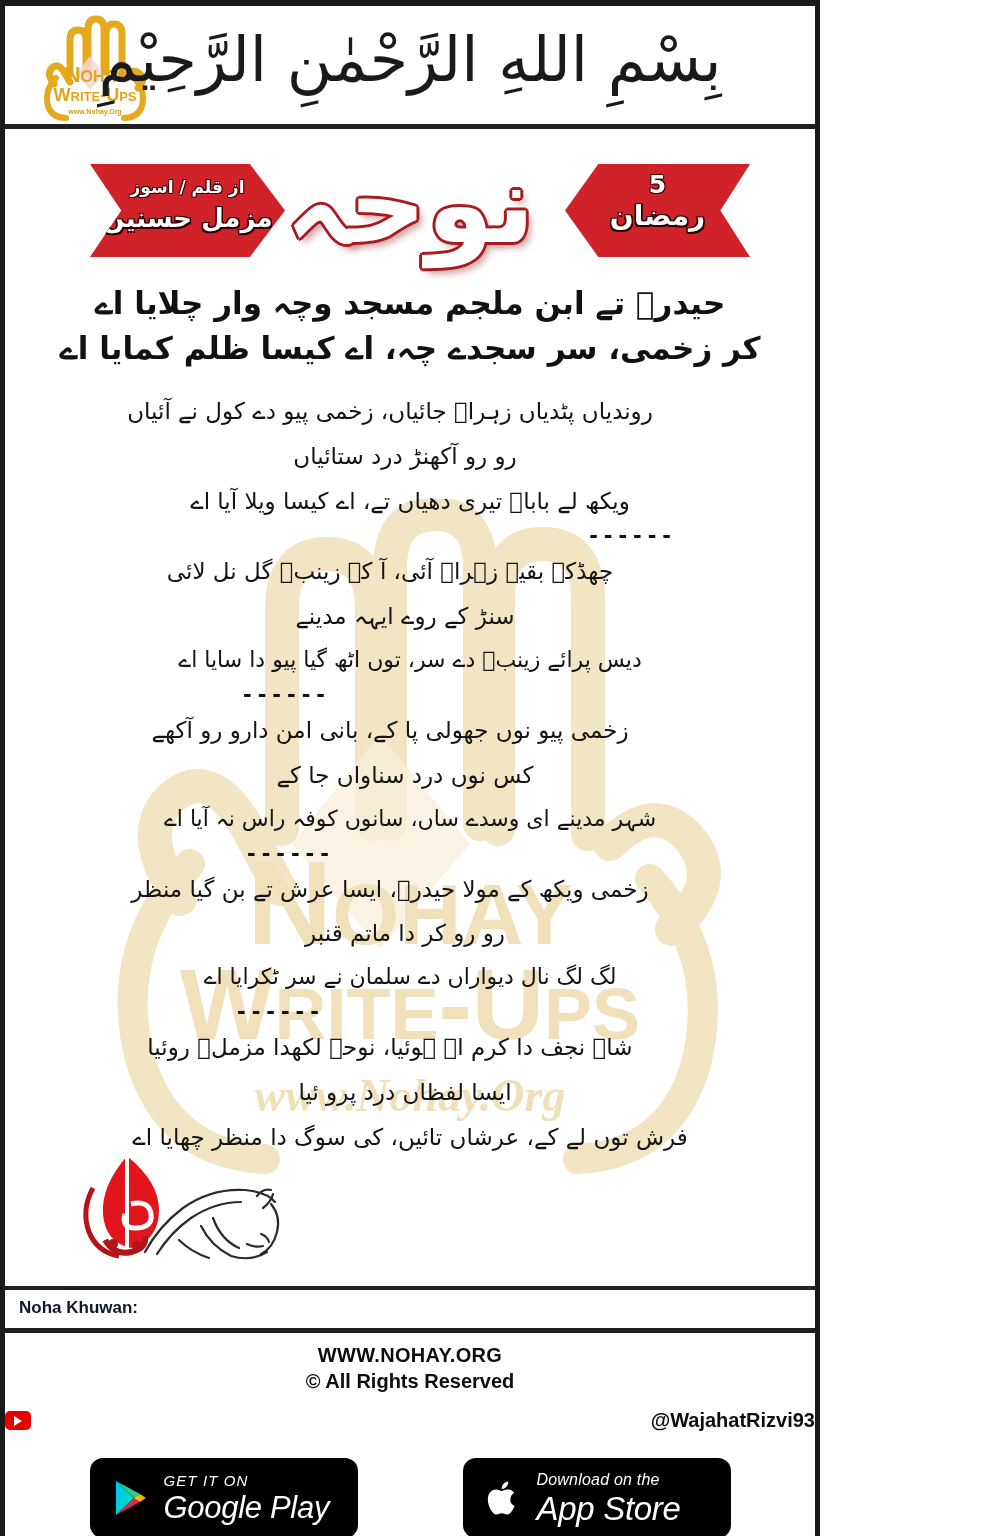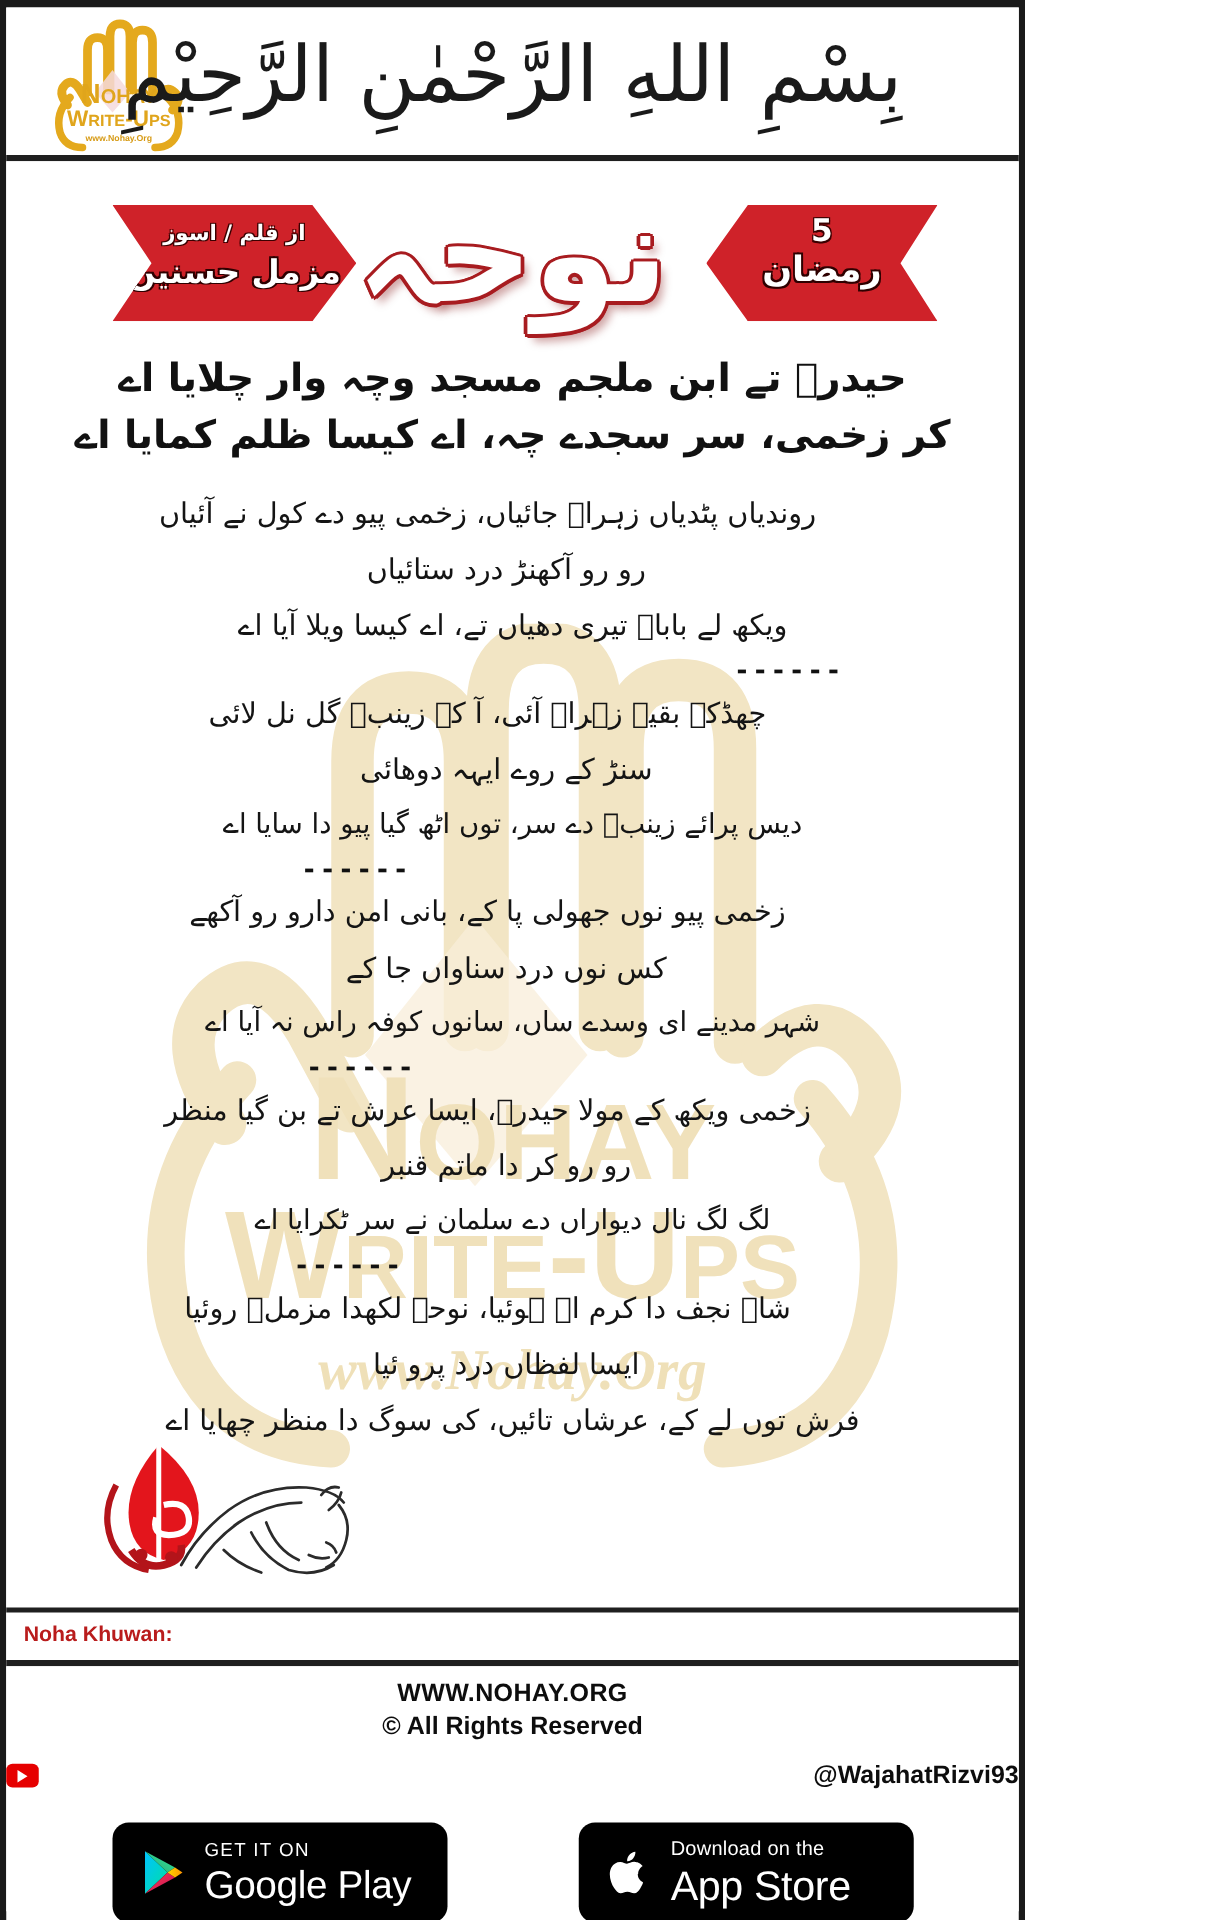--- a/index.html
+++ b/index.html
@@ -253,21 +253,21 @@
     border-bottom: 5px solid #1f1f1f;
     background: #fff;
   }
   .khuwan-label {
     position: absolute;
     left: 14px;
     top: 8px;
     font-family: "Liberation Sans", sans-serif;
     font-weight: bold;
     font-size: 17px;
-    color: #b91c1c;
+    color: #0f172a;
   }
 
   
   .footer {
     position: relative;
     height: auto;
     text-align: center;
     padding-top: 11px;
     background: #fff;
   }
@@ -323,21 +323,21 @@
     width: 268px;
     height: 80px;
     background: #000;
     border-radius: 13px;
     display: flex;
     align-items: center;
     padding-left: 24px;
     box-sizing: border-box;
     gap: 16px;
   }
-  .store-text { color: #fff; text-align: left; line-height: 1; }
+  .store-text { color: #fff; text-align: left; line-height: 1; font-style: italic; }
   .store-small {
     font-family: "Liberation Sans", sans-serif;
     font-size: 15px;
     letter-spacing: 1.1px;
     display: block;
     margin-bottom: 4px;
   }
   .store-big {
     font-family: "Liberation Sans", sans-serif;
     font-size: 31px;
@@ -419,21 +419,21 @@
       <div class="stanza stanza1">
         <div class="ln ln-a">روندیاں پٹدیاں زہراؑ جائیاں، زخمی پیو دے کول نے آئیاں</div>
         <div class="ln ln-b">رو رو آکھنڑ درد ستائیاں</div>
         <div class="ln ln-c">ویکھ لے باباؑ تیری دھیاں تے، اے کیسا ویلا آیا اے</div>
       </div>
 
       <div class="sep sep-right">------</div>
 
       <div class="stanza">
         <div class="ln ln-a">چھڈکے بقیہ زہراؑ آئی، آ کے زینبؑ گل نل لائی</div>
-        <div class="ln ln-b">سنڑ کے روے ایہہ دوھائی</div>
+        <div class="ln ln-b">سنڑ کے روے ایہہ مدینے</div>
         <div class="ln ln-full">دیس پرائے زینبؑ دے سر، توں اٹھ گیا پیو دا سایا اے</div>
       </div>
 
       <div class="sep sep-mid">------</div>
 
       <div class="stanza">
         <div class="ln ln-a">زخمی پیو نوں جھولی پا کے، بانی امن دارو رو آکھے</div>
         <div class="ln ln-b">کس نوں درد سناواں جا کے</div>
         <div class="ln ln-full">شہر مدینے ای وسدے ساں، سانوں کوفہ راس نہ آیا اے</div>
       </div>

